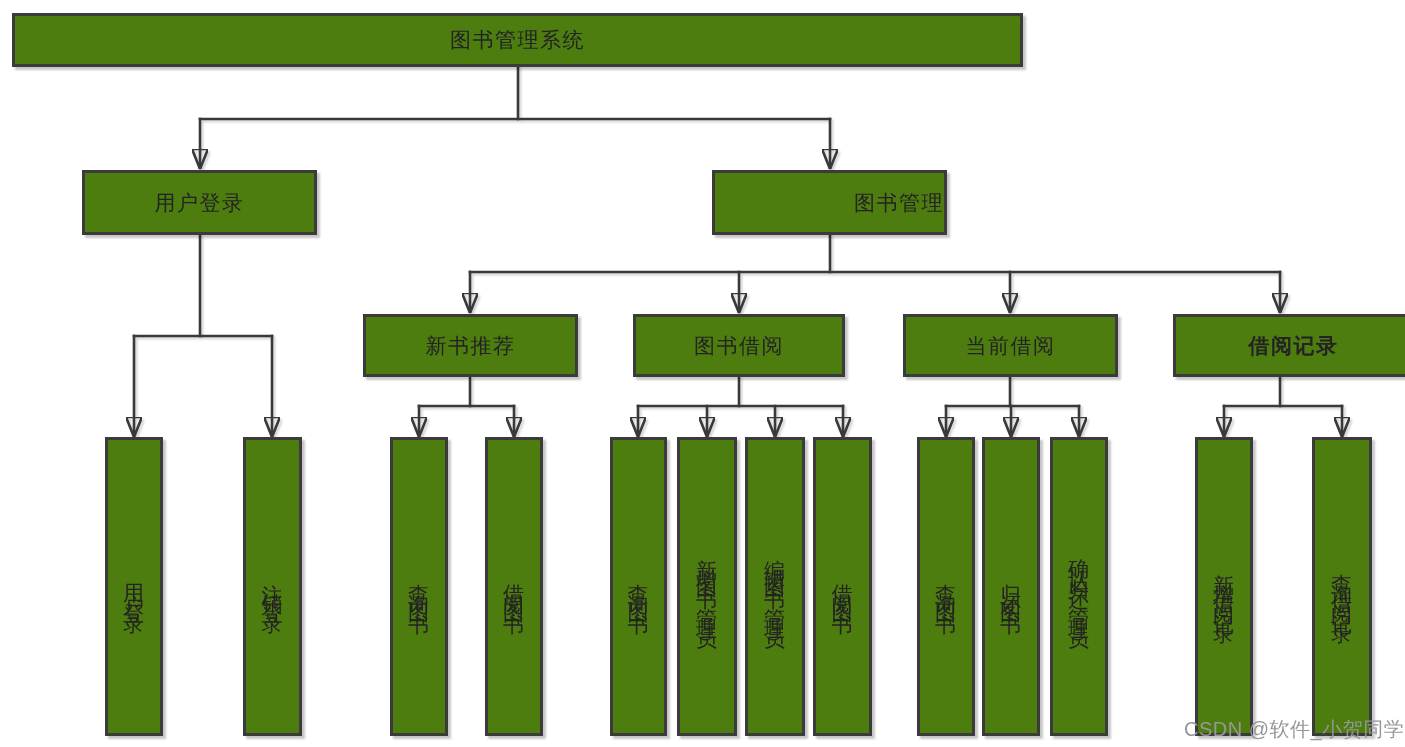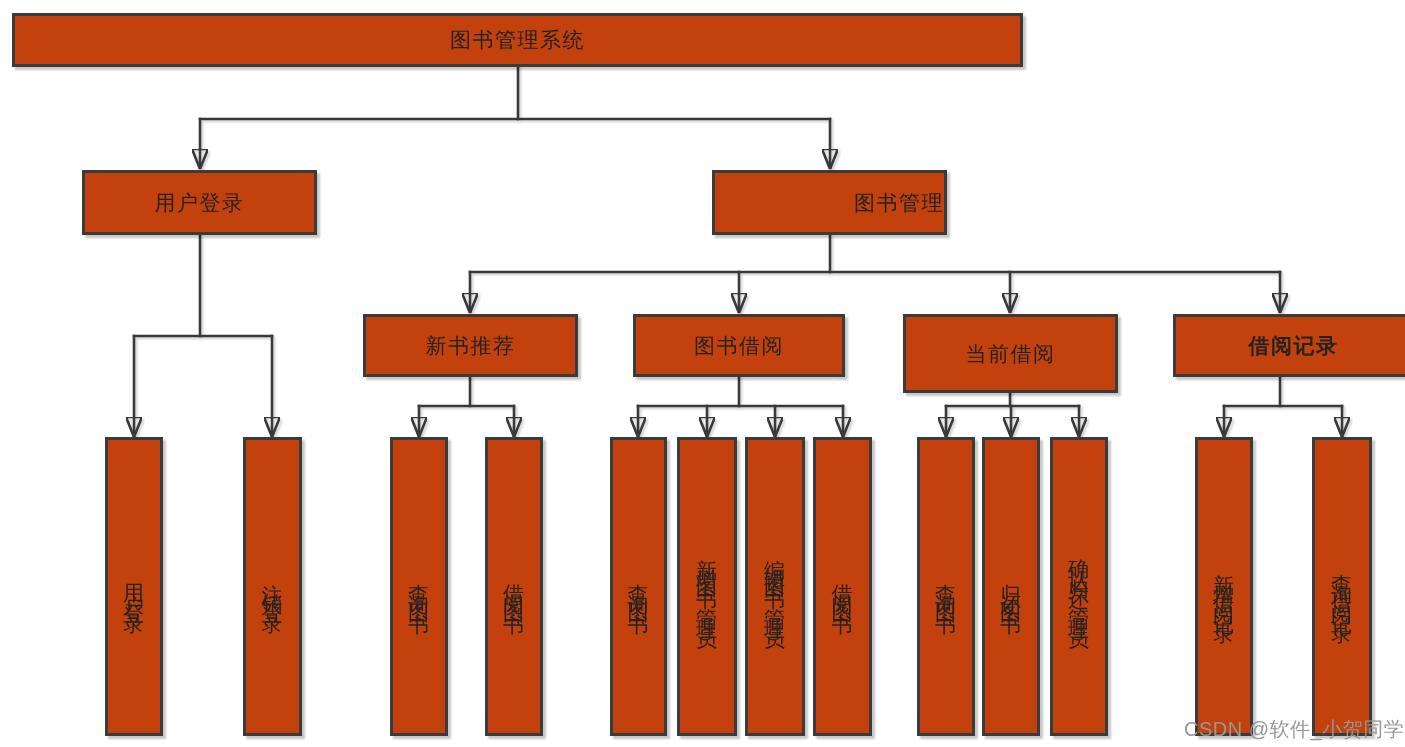--- a/index.html
+++ b/index.html
@@ -20,21 +20,21 @@
     left: 0; top: 0;
     width: 1405px; height: 747px;
     z-index: 1;
     color: var(--line, #39393b);
     filter: drop-shadow(2px 2px 1px rgba(0,0,0,0.18));
   }
   svg.wires path { stroke: currentColor; stroke-width: 2.6; fill: none; stroke-linecap: square; }
   .node {
     position: absolute;
     box-sizing: border-box;
-    background: #c2410c;
+    background: #4d7c0f;
     border: 3px solid var(--box-border, #3b3b3b);
     box-shadow: 3px 3px 2px rgba(0,0,0,0.22);
     display: flex;
     align-items: center;
     justify-content: center;
     z-index: 2;
     font-size: 21px;
     letter-spacing: 1.5px;
     color: var(--text, #232323);
   }
@@ -120,21 +120,21 @@
   <div class="node" style="left:712px; top:170px; width:235px; height:65px;justify-content:flex-end;">
     <span>图书管理</span>
   </div>
 
   <div class="node" style="left:633px; top:314px; width:212px; height:63px;">
     <span>图书借阅</span>
   </div>
   <div class="node" style="left:363px; top:314px; width:215px; height:63px;">
     <span>新书推荐</span>
   </div>
-  <div class="node" style="left:903px; top:314px; width:215px; height:79px;">
+  <div class="node" style="left:903px; top:314px; width:215px; height:63px;">
     <span>当前借阅</span>
   </div>
   <div class="node" style="left:1173px; top:314px; width:241px; height:63px;font-weight:bold;">
     <span>借阅记录</span>
   </div>
 
   <div class="node leaf" style="left:105px; top:437px; width:58px; height:299px;">
     <span class="vtext">用户登录</span>
   </div>
   <div class="node leaf" style="left:243px; top:437px; width:59px; height:299px;">

